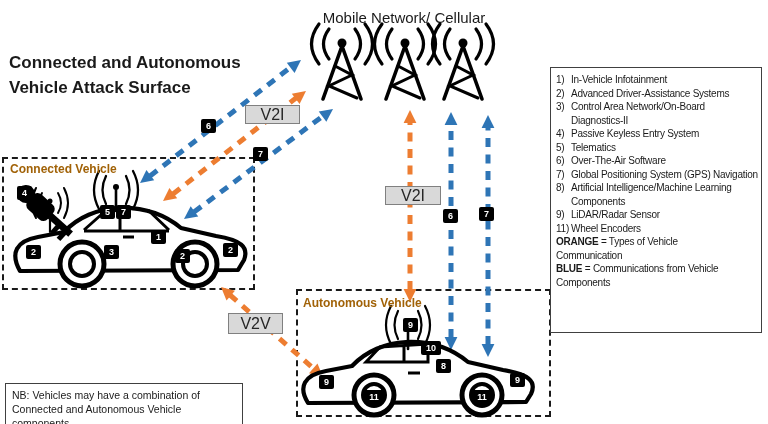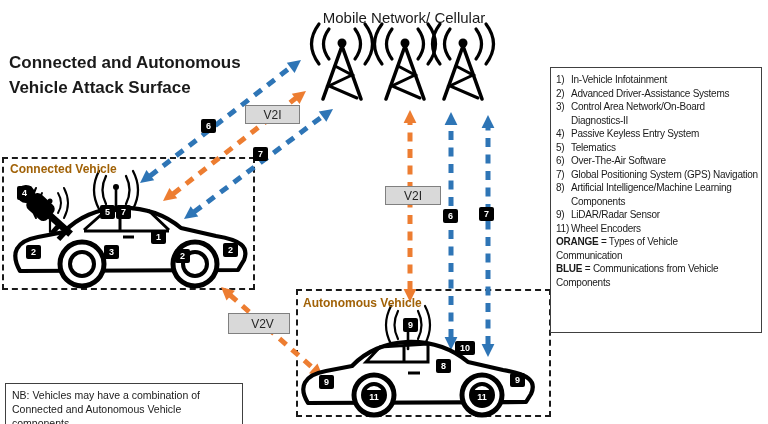--- a/index.html
+++ b/index.html
@@ -10,21 +10,21 @@
   .net-label{left:314px;top:9px;width:180px;text-align:center;font-size:15px;color:#1a1a1a;}
   .dashed-box{border:2px dashed #1a1a1a;z-index:2;}
   .box-cv{left:2px;top:157px;width:249px;height:129px;}
   .box-av{left:296px;top:289px;width:251px;height:124px;}
   .box-title{font-size:12px;font-weight:bold;color:#a16207;z-index:4;}
   .svg-layer{left:0;top:0;z-index:3;}
   .badge{position:absolute;z-index:5;background:#000;color:#fff;font-size:9px;font-weight:bold;
          width:15px;height:14px;display:flex;align-items:center;justify-content:center;border-radius:2px;}
   .badge.wide{width:20px;}
   .comm-label{position:absolute;z-index:6;background:#D9D9D9;border:1px solid #808080;color:#262626;
-         font-size:12px;display:flex;align-items:center;justify-content:center;}
+         font-size:16px;display:flex;align-items:center;justify-content:center;}
   .legend{left:550px;top:67px;width:212px;height:266px;border:1.5px solid #404040;background:#fff;
           box-sizing:border-box;padding:5px 3px 4px 5px;font-size:10px;letter-spacing:-0.25px;
           line-height:13.5px;color:#1a1a1a;z-index:4;}
   .legend-item{display:flex;}
   .legend-item .num{width:15px;flex:0 0 15px;}
   .legend-item .txt{flex:1;}
   .legend-key{width:172px;}
   .note{left:5px;top:383px;width:238px;border:1.5px solid #404040;background:#fff;box-sizing:border-box;
         padding:4px 6px;font-size:10.5px;line-height:14px;color:#1a1a1a;z-index:4;}
 </style>
@@ -171,38 +171,38 @@
       <path d="M408,373 L420,373" stroke="#000" stroke-width="3"></path>
       <g stroke="#000" fill="none" stroke-linecap="round">
         <line x1="408" y1="332" x2="408" y2="349" stroke-width="2.6"></line>
         <path d="M398,311 Q391,325 398,339 M391,306 Q381,325 391,344 M418,311 Q425,325 418,339 M425,306 Q435,325 425,344" stroke-width="2.2"></path>
       </g>
     </g>
   </svg>
 
   <div class="comm-label" style="left:245px;top:105px;width:53px;height:17px;">V2I</div>
   <div class="comm-label" style="left:385px;top:186px;width:54px;height:17px;">V2I</div>
-  <div class="comm-label" style="left:228px;top:313px;width:53px;height:19px;padding-left:7px;">V2V</div>
+  <div class="comm-label" style="left:228px;top:313px;width:53px;height:19px;">V2V</div>
 
   <div class="badge" style="left:17px;top:186px;">4</div>
   <div class="badge" style="left:100px;top:205px;">5</div>
   <div class="badge" style="left:116px;top:205px;">7</div>
   <div class="badge" style="left:151px;top:230px;">1</div>
   <div class="badge" style="left:26px;top:245px;">2</div>
   <div class="badge" style="left:104px;top:245px;">3</div>
   <div class="badge" style="left:175px;top:249px;">2</div>
   <div class="badge" style="left:223px;top:243px;">2</div>
 
   <div class="badge" style="left:201px;top:119px;">6</div>
   <div class="badge" style="left:253px;top:147px;">7</div>
   <div class="badge" style="left:443px;top:209px;">6</div>
   <div class="badge" style="left:479px;top:207px;">7</div>
 
   <div class="badge" style="left:403px;top:318px;">9</div>
-  <div class="badge wide" style="left:421px;top:341px;margin-left:34px;">10</div>
+  <div class="badge wide" style="left:421px;top:341px;">10</div>
   <div class="badge" style="left:436px;top:359px;">8</div>
   <div class="badge" style="left:319px;top:375px;">9</div>
   <div class="badge wide" style="left:364px;top:390px;">11</div>
   <div class="badge wide" style="left:472px;top:390px;">11</div>
   <div class="badge" style="left:510px;top:373px;">9</div>
 
   <div class="abs legend">
     <div class="legend-item">
         <span class="num">1)</span>
         <span class="txt">In-Vehicle Infotainment</span>

